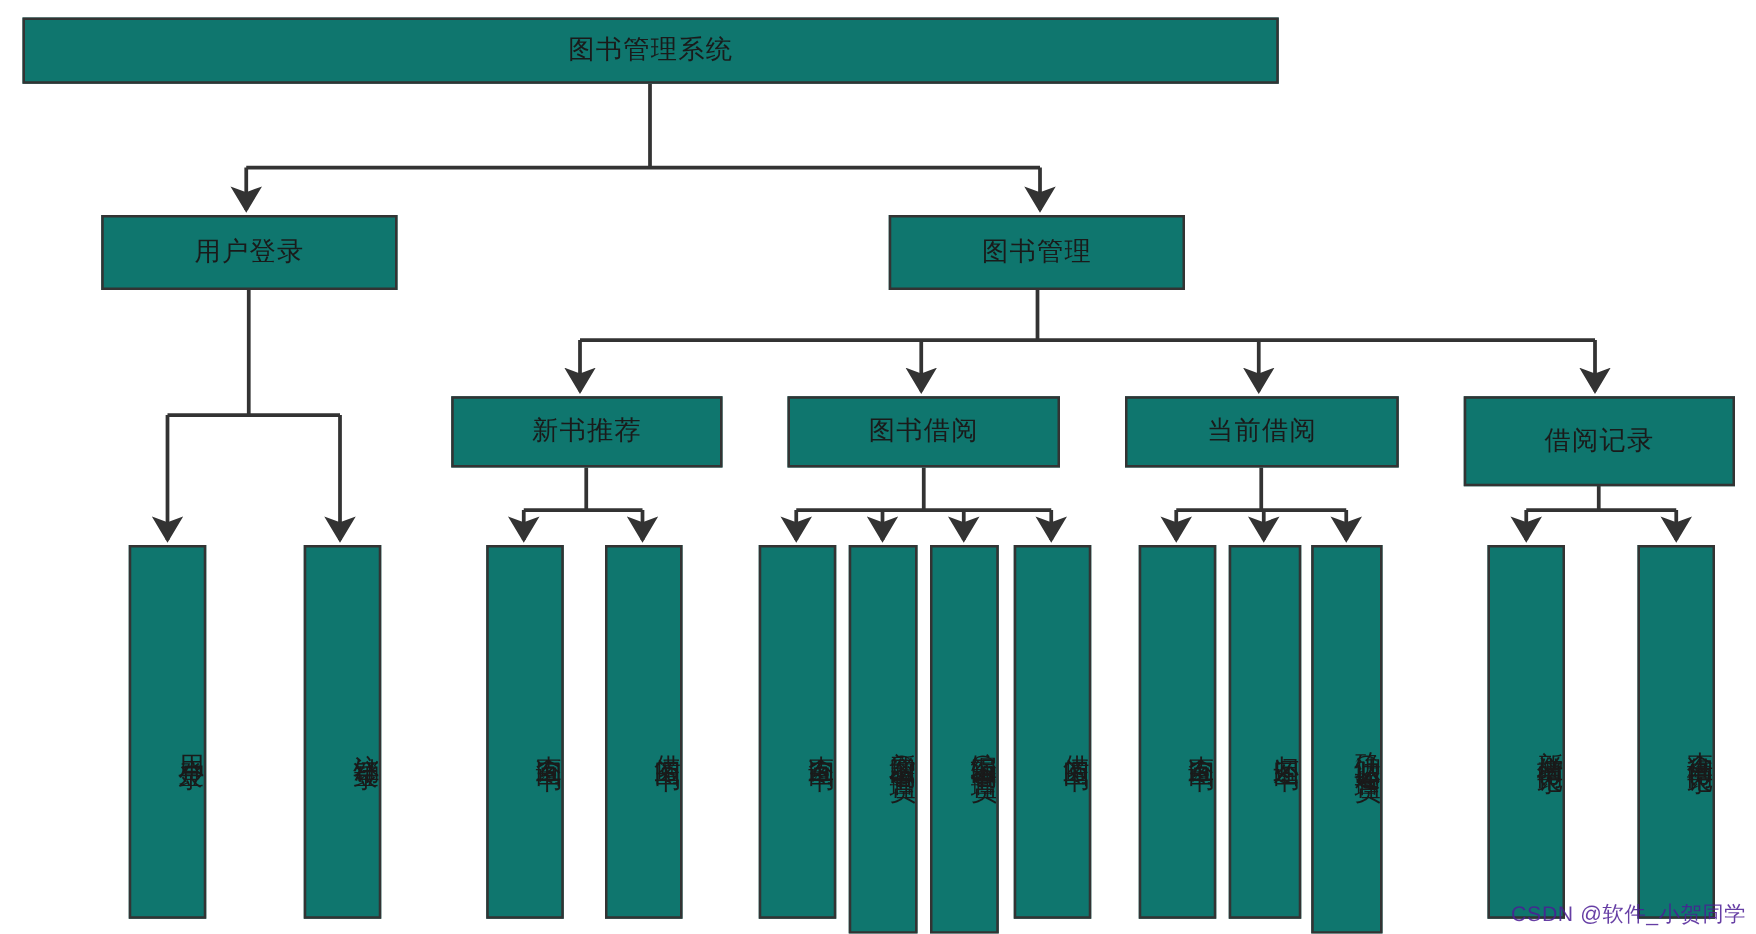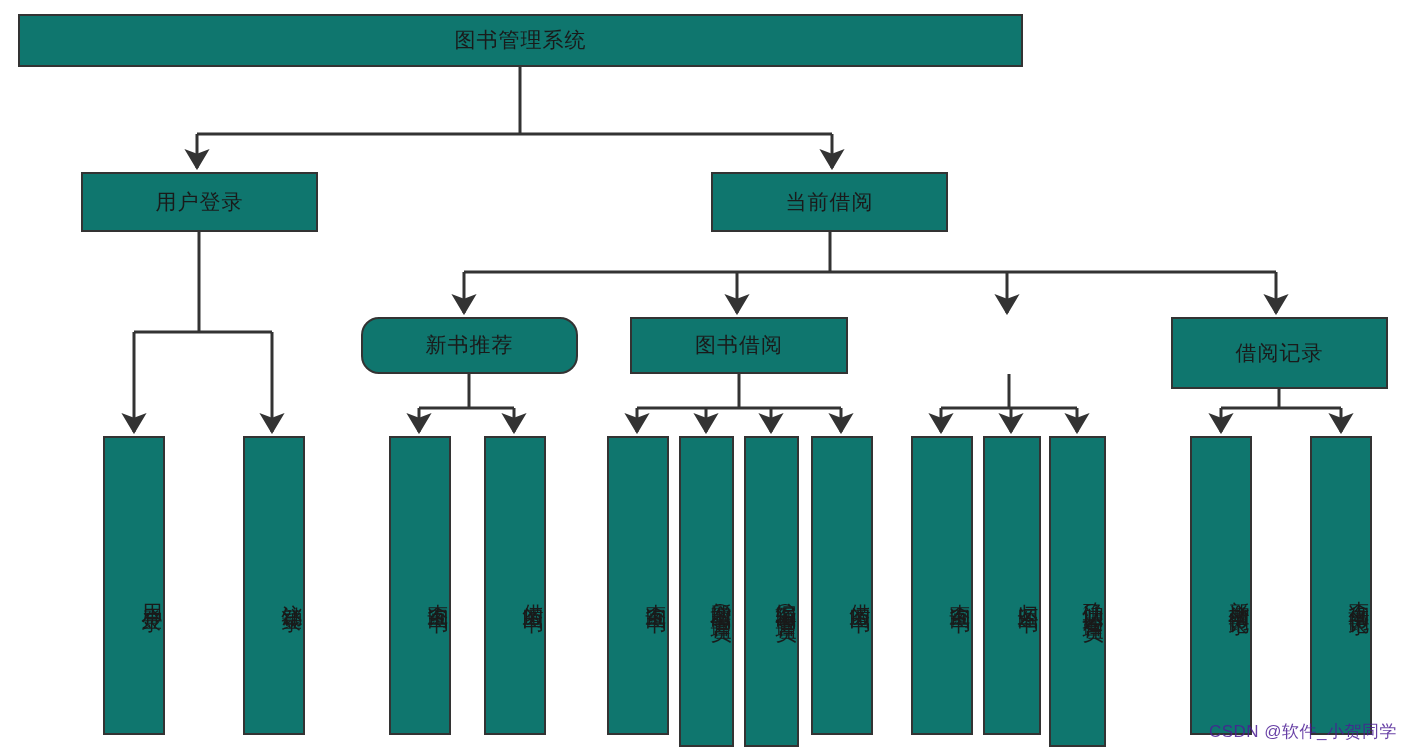--- a/index.html
+++ b/index.html
@@ -150,29 +150,32 @@
   </svg>
 
   <div class="node horiz" style="left: 18px; top: 14px; width: 1005px; height: 53px;">
     <span class="label">图书管理系统</span>
   </div>
 
   <div class="node horiz" style="left: 81px; top: 172px; width: 237px; height: 60px;">
     <span class="label">用户登录</span>
   </div>
   <div class="node horiz" style="left: 711px; top: 172px; width: 237px; height: 60px;">
-    <span class="label">当前借阅</span>
-  </div>
-
-  <div class="node horiz" style="left: 361px; top: 317px; width: 217px; height: 57px; border-radius: 18px;">
+    <span class="label">图书管理</span>
+  </div>
+
+  <div class="node horiz" style="left: 361px; top: 317px; width: 217px; height: 57px;">
     <span class="label">新书推荐</span>
   </div>
   <div class="node horiz" style="left: 630px; top: 317px; width: 218px; height: 57px; text-align: right;">
     <span class="label">图书借阅</span>
   </div>
+  <div class="node horiz" style="left: 900px; top: 317px; width: 219px; height: 57px;">
+    <span class="label">当前借阅</span>
+  </div>
   <div class="node horiz" style="left: 1171px; top: 317px; width: 217px; height: 72px;">
     <span class="label">借阅记录</span>
   </div>
 
   <div class="node vert" style="left: 103px; top: 436px; width: 62px; height: 299px;">
     <span class="label">用户登录</span>
   </div>
   <div class="node vert" style="left: 243px; top: 436px; width: 62px; height: 299px;">
     <span class="label">注销登录</span>
   </div>

